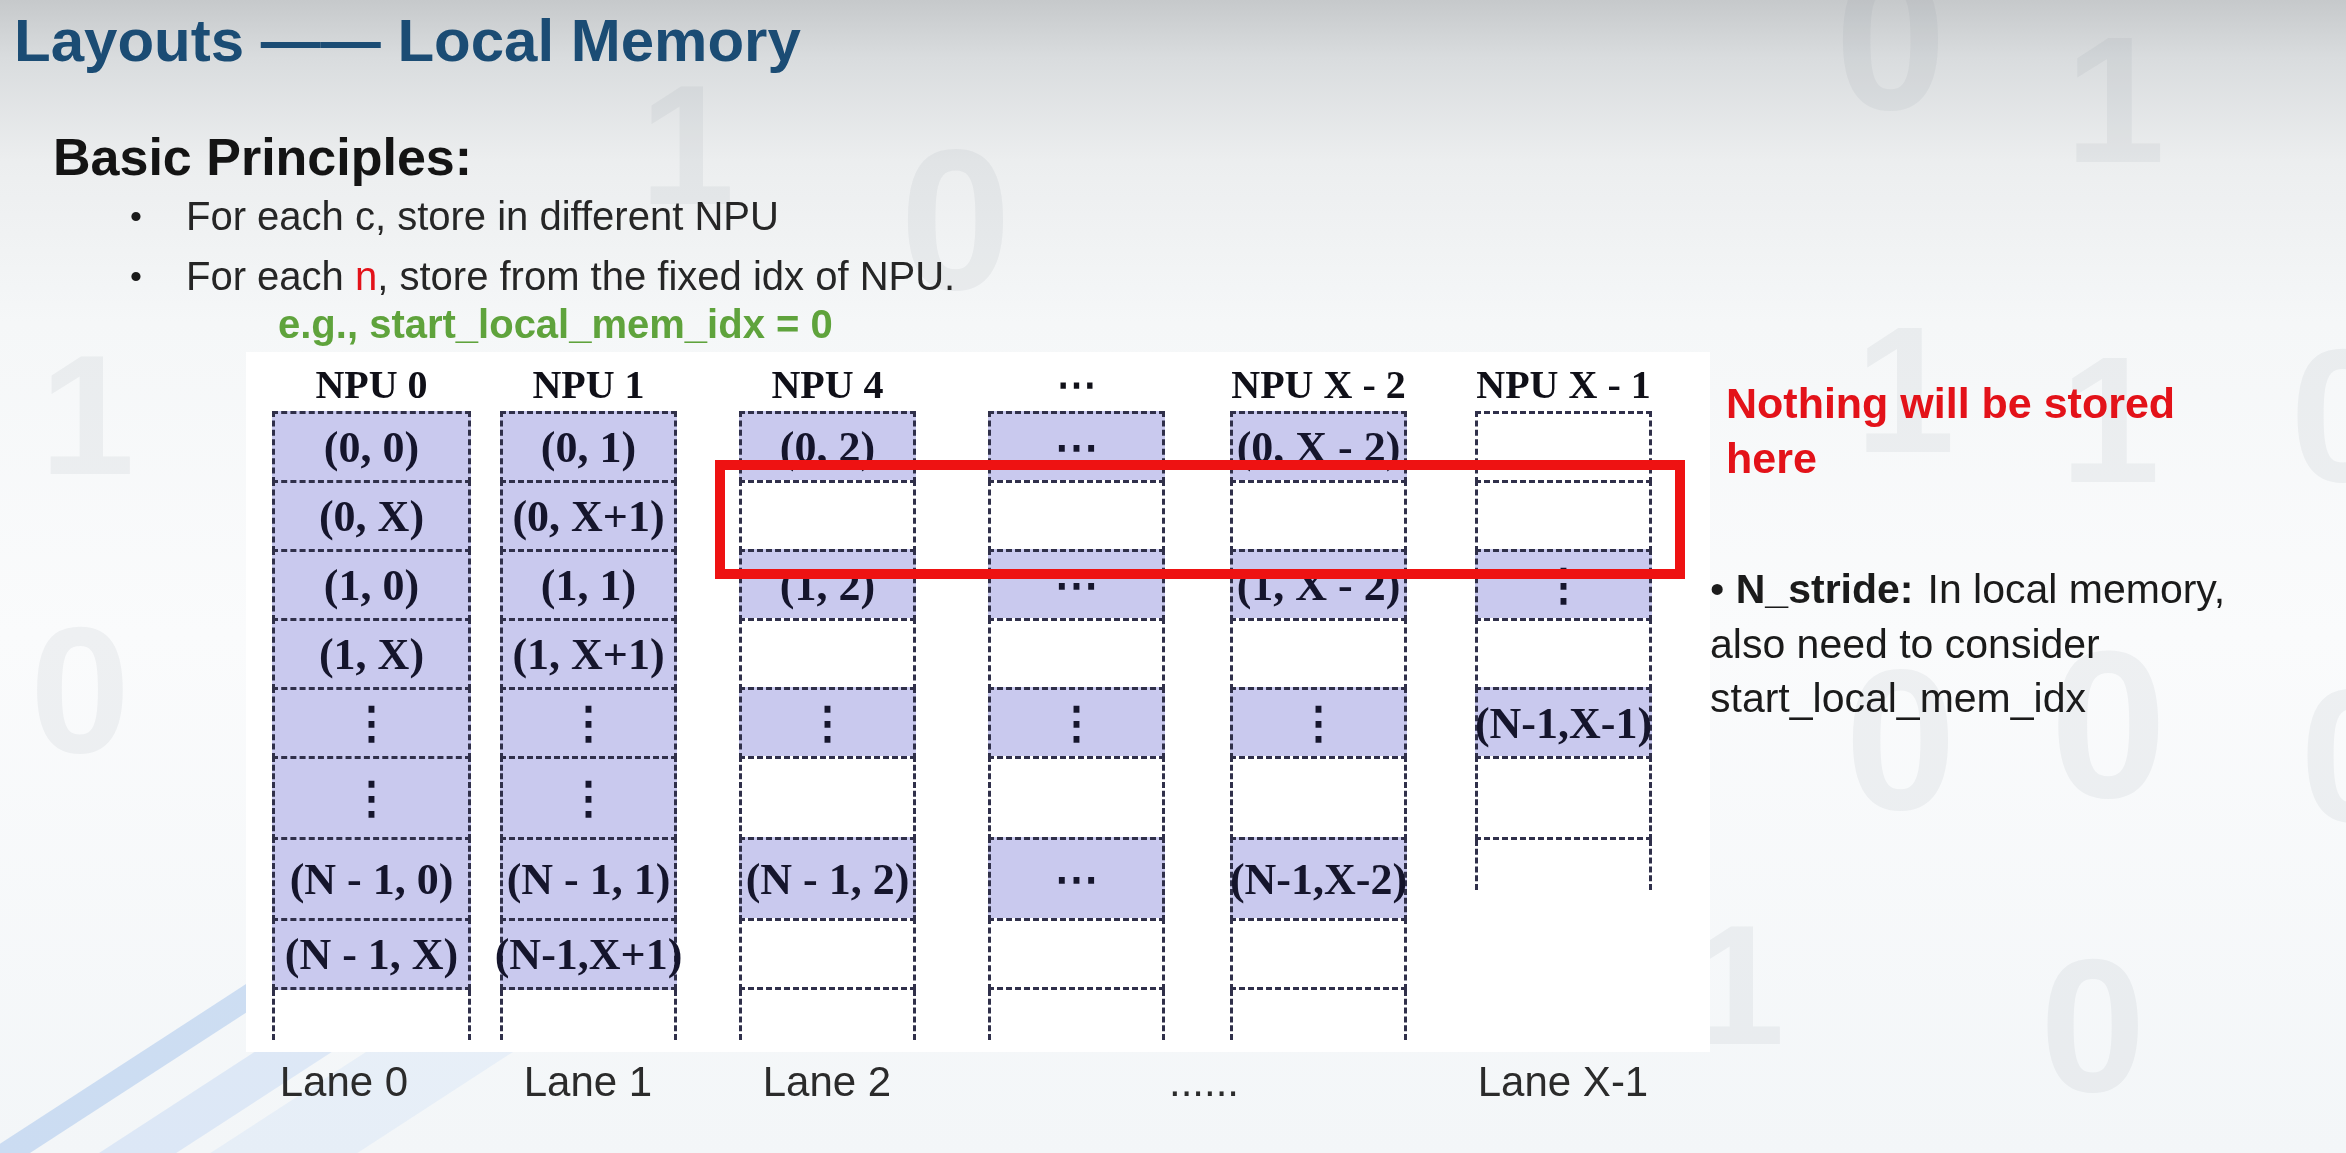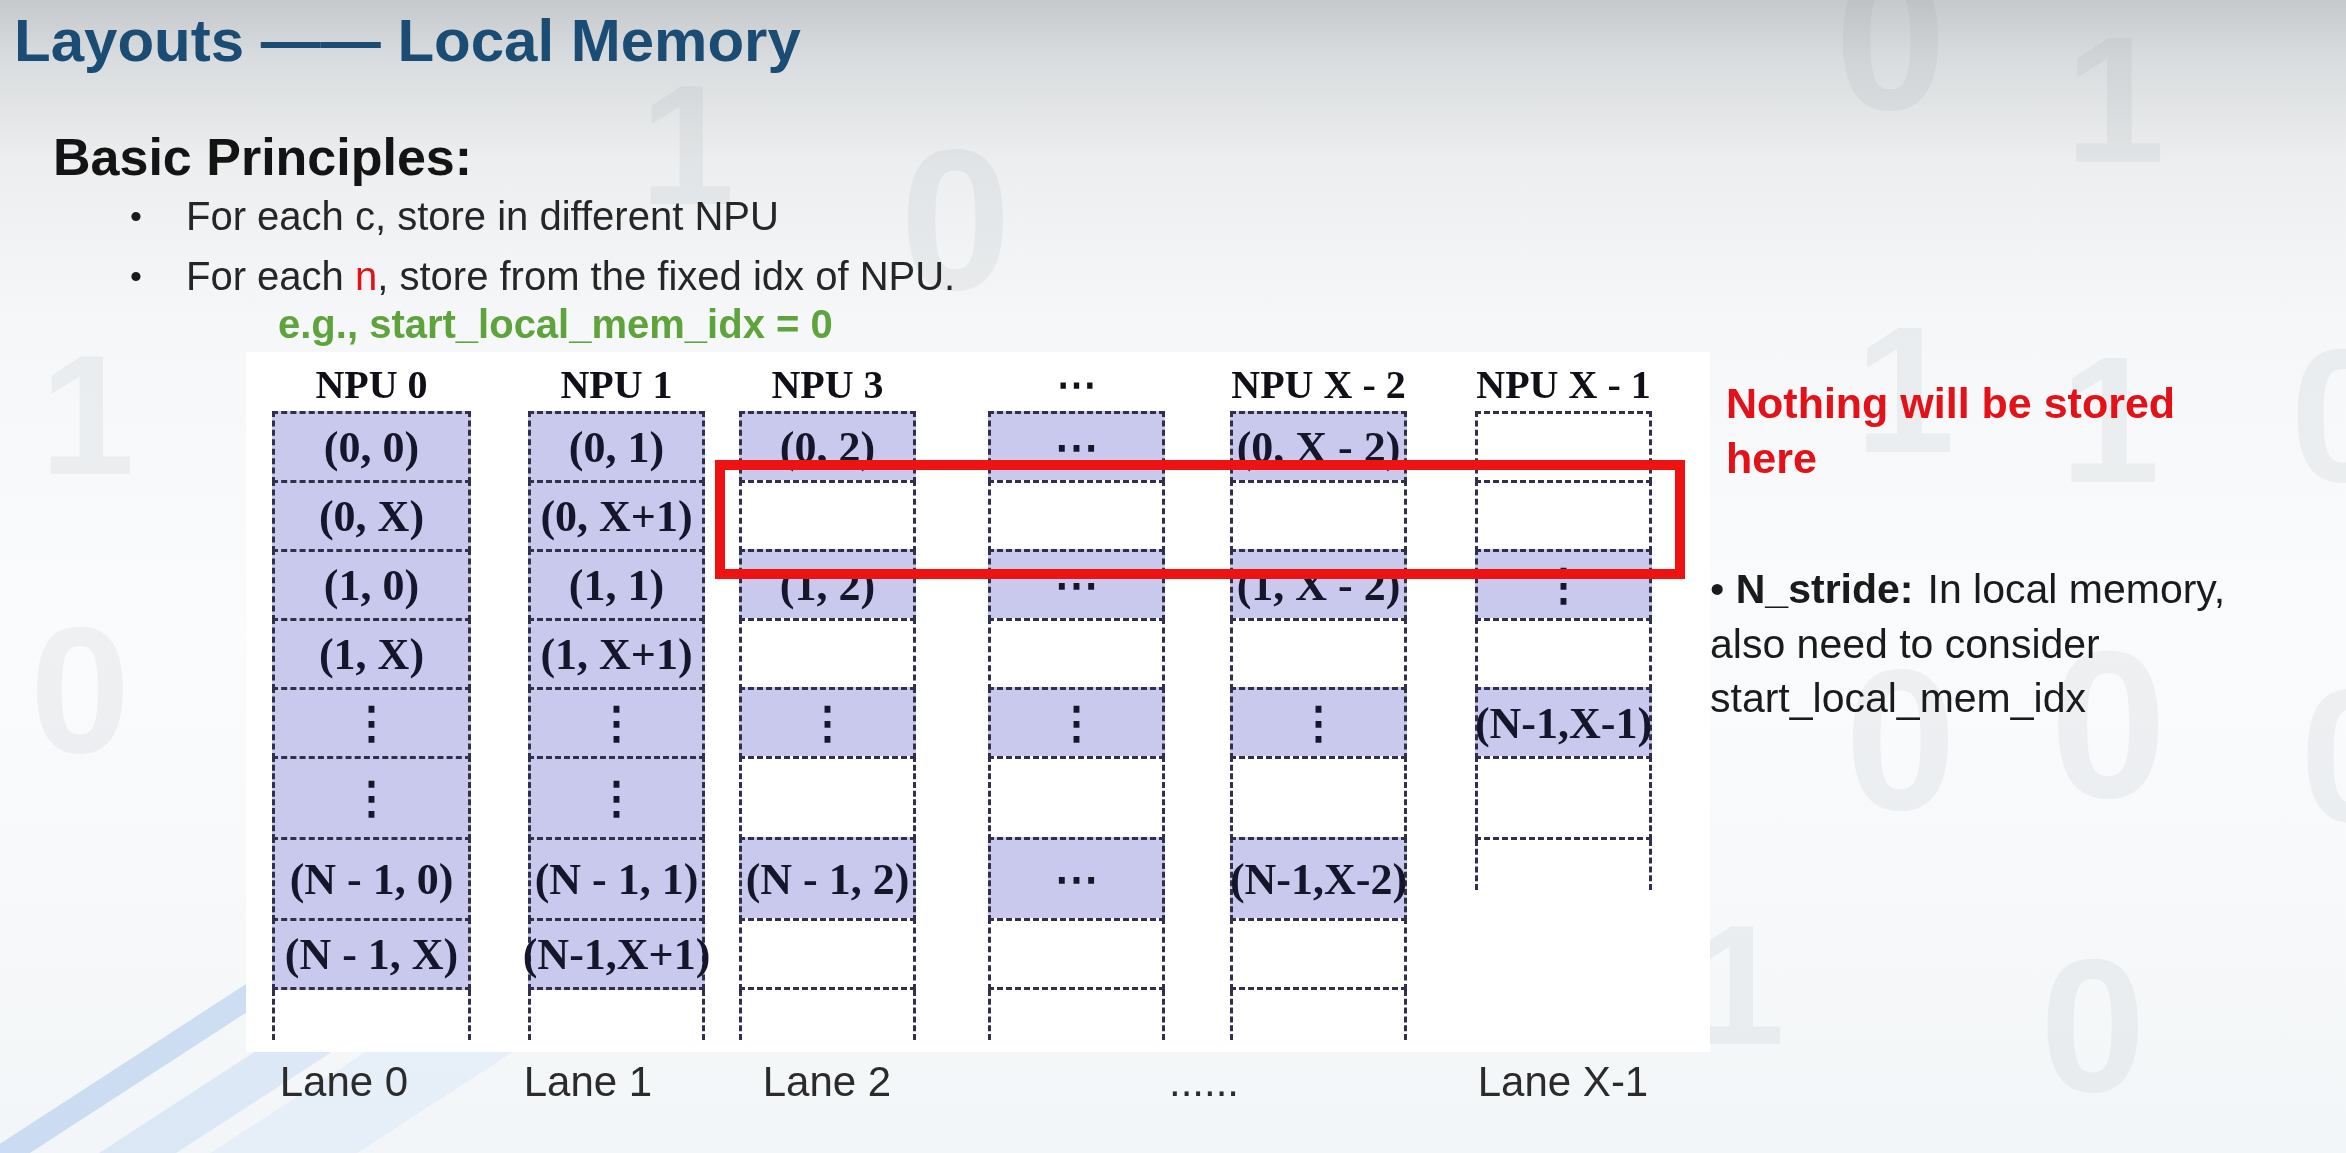--- a/index.html
+++ b/index.html
@@ -127,21 +127,21 @@
             <span class="cl">⋮</span>
           </div>
           <div class="cell filled">
             <span class="cl">(N - 1, 0)</span>
           </div>
           <div class="cell filled">
             <span class="cl">(N - 1, X)</span>
           </div>
           <div class="tail"></div>
         </div>
-        <div class="col" style="left: 254px; width: 177px; margin-left: 28px;">
+        <div class="col" style="left: 254px; width: 177px;">
           <div class="col-header">NPU 1</div>
           <div class="cell filled">
             <span class="cl">(0, 1)</span>
           </div>
           <div class="cell filled">
             <span class="cl">(0, X+1)</span>
           </div>
           <div class="cell filled">
             <span class="cl">(1, 1)</span>
           </div>
@@ -156,21 +156,21 @@
           </div>
           <div class="cell filled">
             <span class="cl">(N - 1, 1)</span>
           </div>
           <div class="cell filled">
             <span class="cl">(N-1,X+1)</span>
           </div>
           <div class="tail"></div>
         </div>
         <div class="col" style="left: 493px; width: 177px;">
-          <div class="col-header">NPU 3</div>
+          <div class="col-header">NPU 4</div>
           <div class="cell filled">
             <span class="cl">(0, 2)</span>
           </div>
           <div class="cell"></div>
           <div class="cell filled">
             <span class="cl">(1, 2)</span>
           </div>
           <div class="cell"></div>
           <div class="cell filled">
             <span class="cl">⋮</span>

